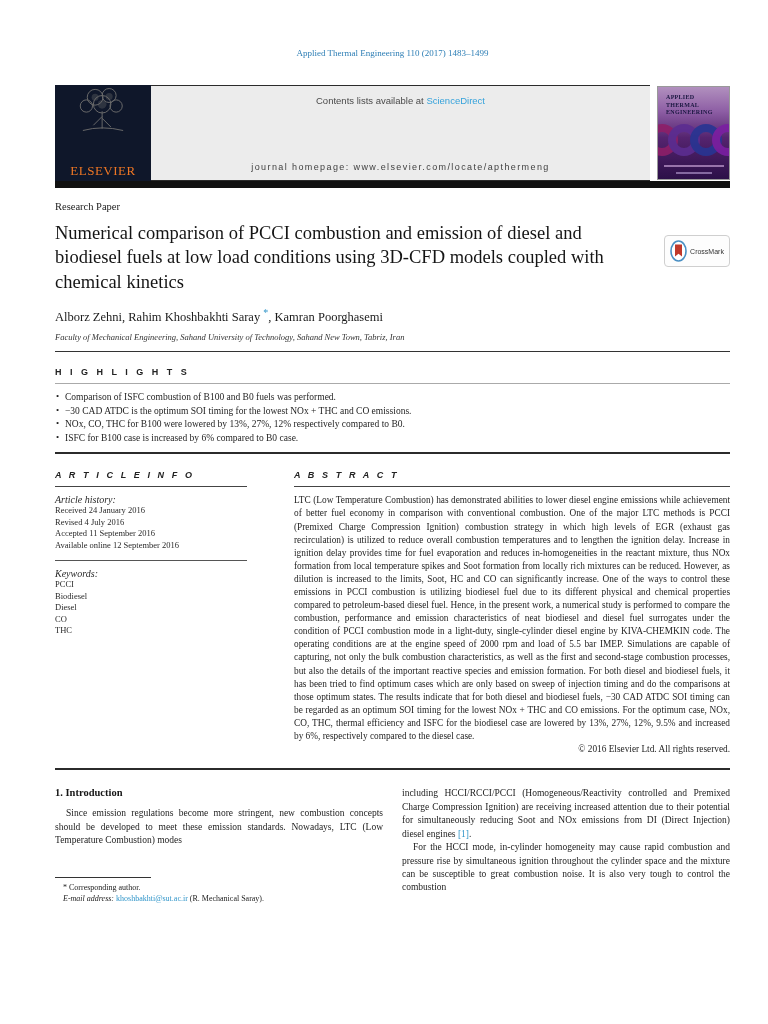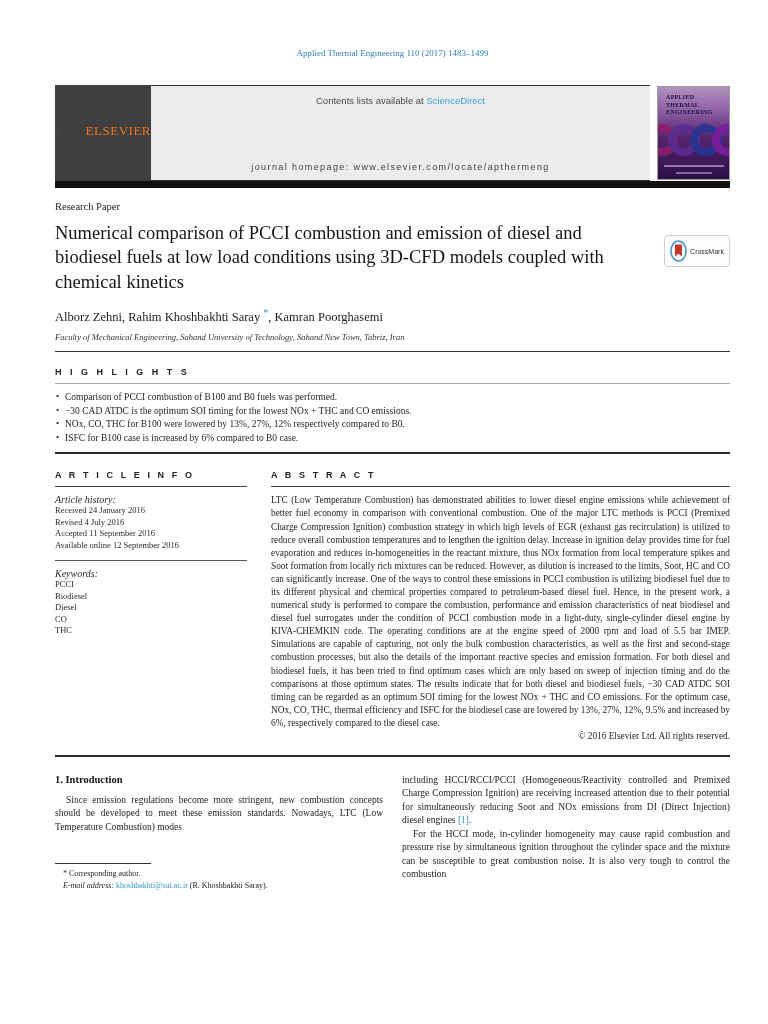--- a/index.html
+++ b/index.html
@@ -17,22 +17,22 @@
   .citation {
     text-align: center;
     font-size: 9px;
     color: #2d7eb5;
     margin-bottom: 27px;
   }
 
   
   .header-band { display: flex; align-items: stretch; height: 96px; }
   .logo-panel {
-    width: 96px; background: #404040;
-    display: flex; flex-direction: row; align-items: center; justify-content: flex-end;
+    width: 96px; background: #0f172a;
+    display: flex; flex-direction: column; align-items: center; justify-content: flex-end;
     padding-bottom: 2px;
     gap: 24px;
   }
   .logo-panel svg { display: block; }
   .elsevier-word {
     font-family: "Liberation Serif", serif;
     font-size: 13px; color: #ee7624; letter-spacing: 0.5px; margin-top: -2px;
   }
   .gray-box {
     flex: 1;
@@ -101,24 +101,24 @@
   }
   .hl-rule { border: none; border-top: 1px solid #aaa; margin-top: 6px; }
   .hl-list { margin-top: 7px; }
   .hl-item { font-size: 9.5px; line-height: 1.42; color: #1e1e1e; padding-left: 10px; position: relative; }
   .hl-item::before { content: "•"; position: absolute; left: 1px; top: -1px; font-size: 9px; }
   .thick-rule { border: none; border-top: 2.5px solid #2b2b2b; margin-top: 7px; }
 
   
   .info-abs { display: flex; gap: 24px; margin-top: 16px; }
   .info-col { width: 192px; flex-shrink: 0; }
-  .abs-col { flex: 1; }
+  .abs-col { flex: 1; margin-left: 23px; }
   .col-heading {
     font-family: "Liberation Sans", sans-serif;
-    font-size: 9px; font-weight: bold; letter-spacing: 2.6px; color: #222;
+    font-size: 9px; font-weight: bold; letter-spacing: 2.6px; color: #222; font-style: italic;
   }
   .col-heading-rule { border: none; border-top: 1px solid #444; margin-top: 6px; margin-bottom: 7px; }
   .info-label { font-size: 10px; font-style: italic; color: #2a2a2a; }
   .info-line { font-size: 8.5px; line-height: 1.35; color: #2a2a2a; }
   .info-divider { border: none; border-top: 1px solid #555; margin: 9px 0 7px 0; }
   .abstract-text {
     font-size: 9.3px; line-height: 1.41; text-align: justify; color: #1e1e1e;
   }
   .abstract-copyright { font-size: 9.3px; text-align: right; margin-top: 1px; color: #1e1e1e; }
 
@@ -219,21 +219,21 @@
     <span>Alborz Zehni, Rahim Khoshbakhti Saray </span><span class="star">*</span><span>, Kamran Poorghasemi</span>
   </div>
 
   <div class="affiliation">Faculty of Mechanical Engineering, Sahand University of Technology, Sahand New Town, Tabriz, Iran</div>
 
   <hr class="rule-full">
 
   <div class="hl-heading">H I G H L I G H T S</div>
   <hr class="hl-rule">
   <div class="hl-list">
-    <div class="hl-item">Comparison of PCCI combustion of B100 and B0 fuels was performed.</div>
+    <div class="hl-item">Comparison of ISFC combustion of B100 and B0 fuels was performed.</div>
     <div class="hl-item">−30 CAD ATDC is the optimum SOI timing for the lowest NOx + THC and CO emissions.</div>
     <div class="hl-item">NOx, CO, THC for B100 were lowered by 13%, 27%, 12% respectively compared to B0.</div>
     <div class="hl-item">ISFC for B100 case is increased by 6% compared to B0 case.</div>
   </div>
   <hr class="thick-rule">
 
   <div class="info-abs">
     <div class="info-col">
       <div class="col-heading">A R T I C L E   I N F O</div>
       <hr class="col-heading-rule">
@@ -263,21 +263,21 @@
 
   <div class="body-cols">
     <div class="body-col">
       <div class="sec-heading">1. Introduction</div>
       <div class="body-par first-indent">Since emission regulations become more stringent, new combustion concepts should be developed to meet these emission standards. Nowadays, LTC (Low Temperature Combustion) modes</div>
 
       <div class="footnote">
         <hr class="footnote-rule">
         <div class="fn-line" style="text-indent:8px;">* Corresponding author.</div>
         <div class="fn-line" style="text-indent:8px;">
-          <span class="em">E-mail address: </span><span class="mail">khoshbakhti@sut.ac.ir</span><span> (R. Khoshbakhti Saray).</span>
+          <span class="em">E-mail address: </span><span class="mail">khoshbakhti@sut.ac.ir</span><span> (R. Mechanical Saray).</span>
         </div>
       </div>
     </div>
 
     <div class="body-col">
       <div class="body-par" style="margin-top:0;">
         <span>including HCCI/RCCI/PCCI (Homogeneous/Reactivity controlled and Premixed Charge Compression Ignition) are receiving increased attention due to their potential for simultaneously reducing Soot and NOx emissions from DI (Direct Injection) diesel engines </span><span class="ref-link">[1]</span><span>.</span>
       </div>
       <div class="body-par first-indent" style="margin-top:0;">For the HCCI mode, in-cylinder homogeneity may cause rapid combustion and pressure rise by simultaneous ignition throughout the cylinder space and the mixture can be susceptible to great combustion noise. It is also very tough to control the combustion</div>
     </div>

